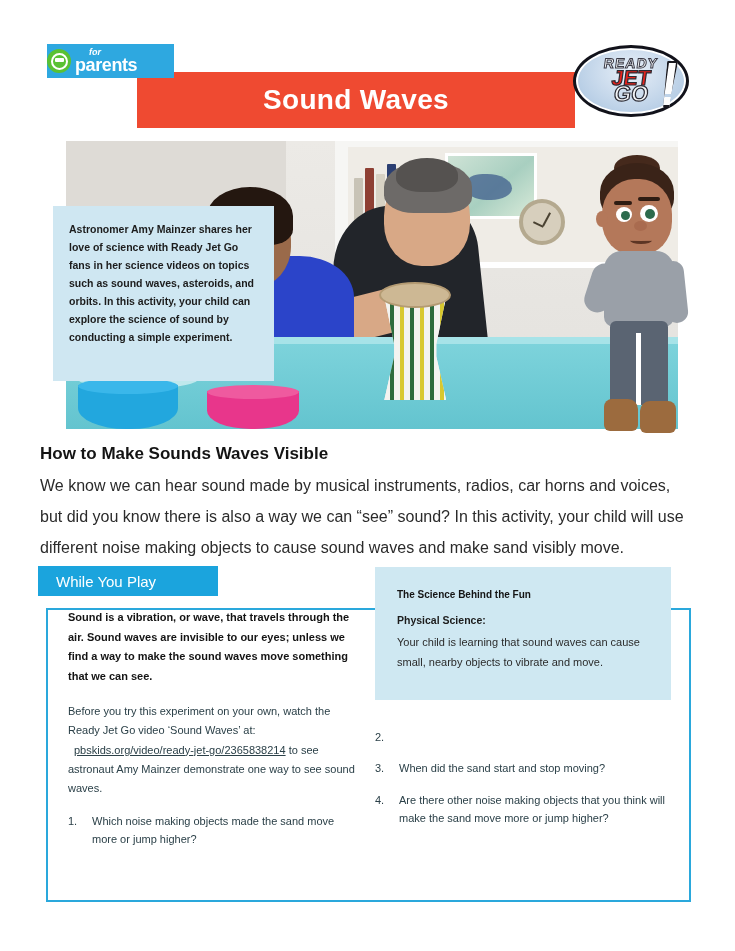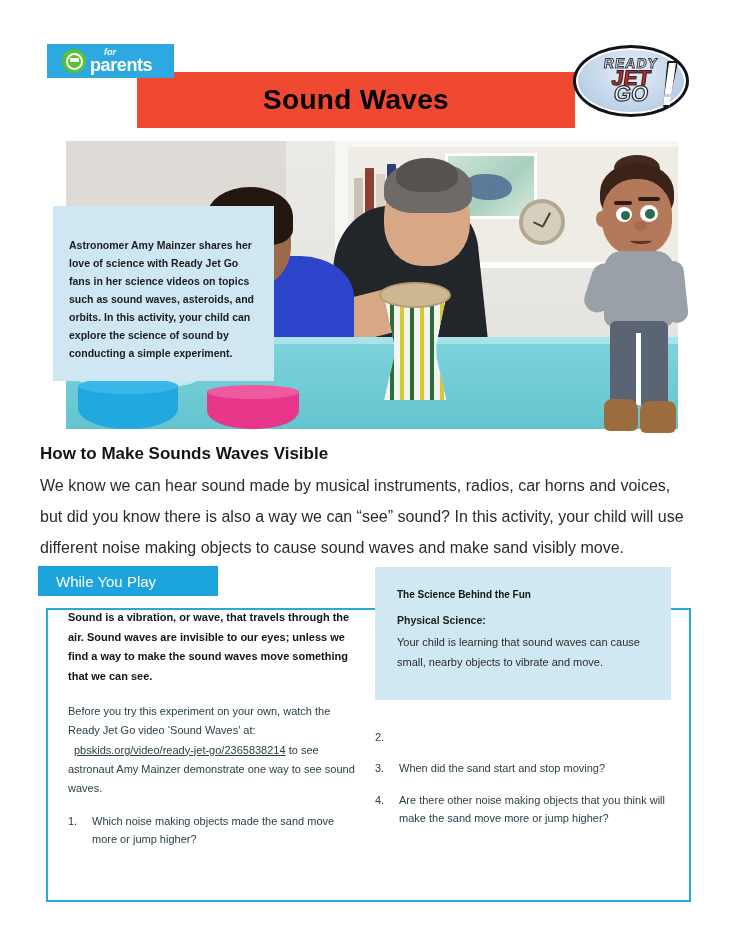--- a/index.html
+++ b/index.html
@@ -13,29 +13,29 @@
 
   
   .title-banner {
     position: absolute; left: 137px; top: 72px;
     width: 438px; height: 56px;
     background: #ef4a31;
   }
   .title-banner .title-text {
     position: absolute; left: 0; top: 0; width: 100%; height: 100%;
     display: flex; align-items: center; justify-content: center;
-    color: #000000; font-size: 28px; font-weight: bold;
+    color: #ffffff; font-size: 28px; font-weight: bold;
     letter-spacing: .3px;
   }
   .pbs-logo {
     position: absolute; left: 47px; top: 44px;
     width: 127px; height: 34px;
     background: #2ea8e0;
     display: flex; align-items: center; gap: 4px;
-    padding-left: 15px;
+    padding-left: 0;
   }
   .pbs-mark {
     width: 24px; height: 24px; border-radius: 50%;
     background: #59c134; position: relative; flex: none;
     display:flex; align-items:center; justify-content:center;
   }
   .pbs-mark .pbs-face {
     width: 17px; height: 17px; border-radius: 50%;
     background: #59c134; border: 2px solid #ffffff;
     position: relative;
@@ -215,21 +215,21 @@
   .g-leg-gap{position:absolute; left:58px; top:170px; width:5px; height:72px; background:#ffffff;}
   .g-boot-l{position:absolute; left:26px; top:236px; width:34px; height:32px;
     background:#9c6b3e; border-radius:8px 10px 6px 6px;}
   .g-boot-r{position:absolute; left:62px; top:238px; width:36px; height:32px;
     background:#9c6b3e; border-radius:10px 8px 6px 6px;}
 
   
   .caption {
     position:absolute; left:53px; top:206px; width:221px; height:175px;
     background:#cfe7f2; z-index:6;
-    padding:30px 16px 0 16px;
+    padding:14px 16px 0 16px;
   }
   .caption p {
     font-size:10.5px; font-weight:bold; color:#1c1c1c; line-height:1.72;
   }
 
   
   .sec-title {
     position:absolute; left:40px; top:444px;
     font-size:17px; font-weight:bold; color:#141414;
   }

